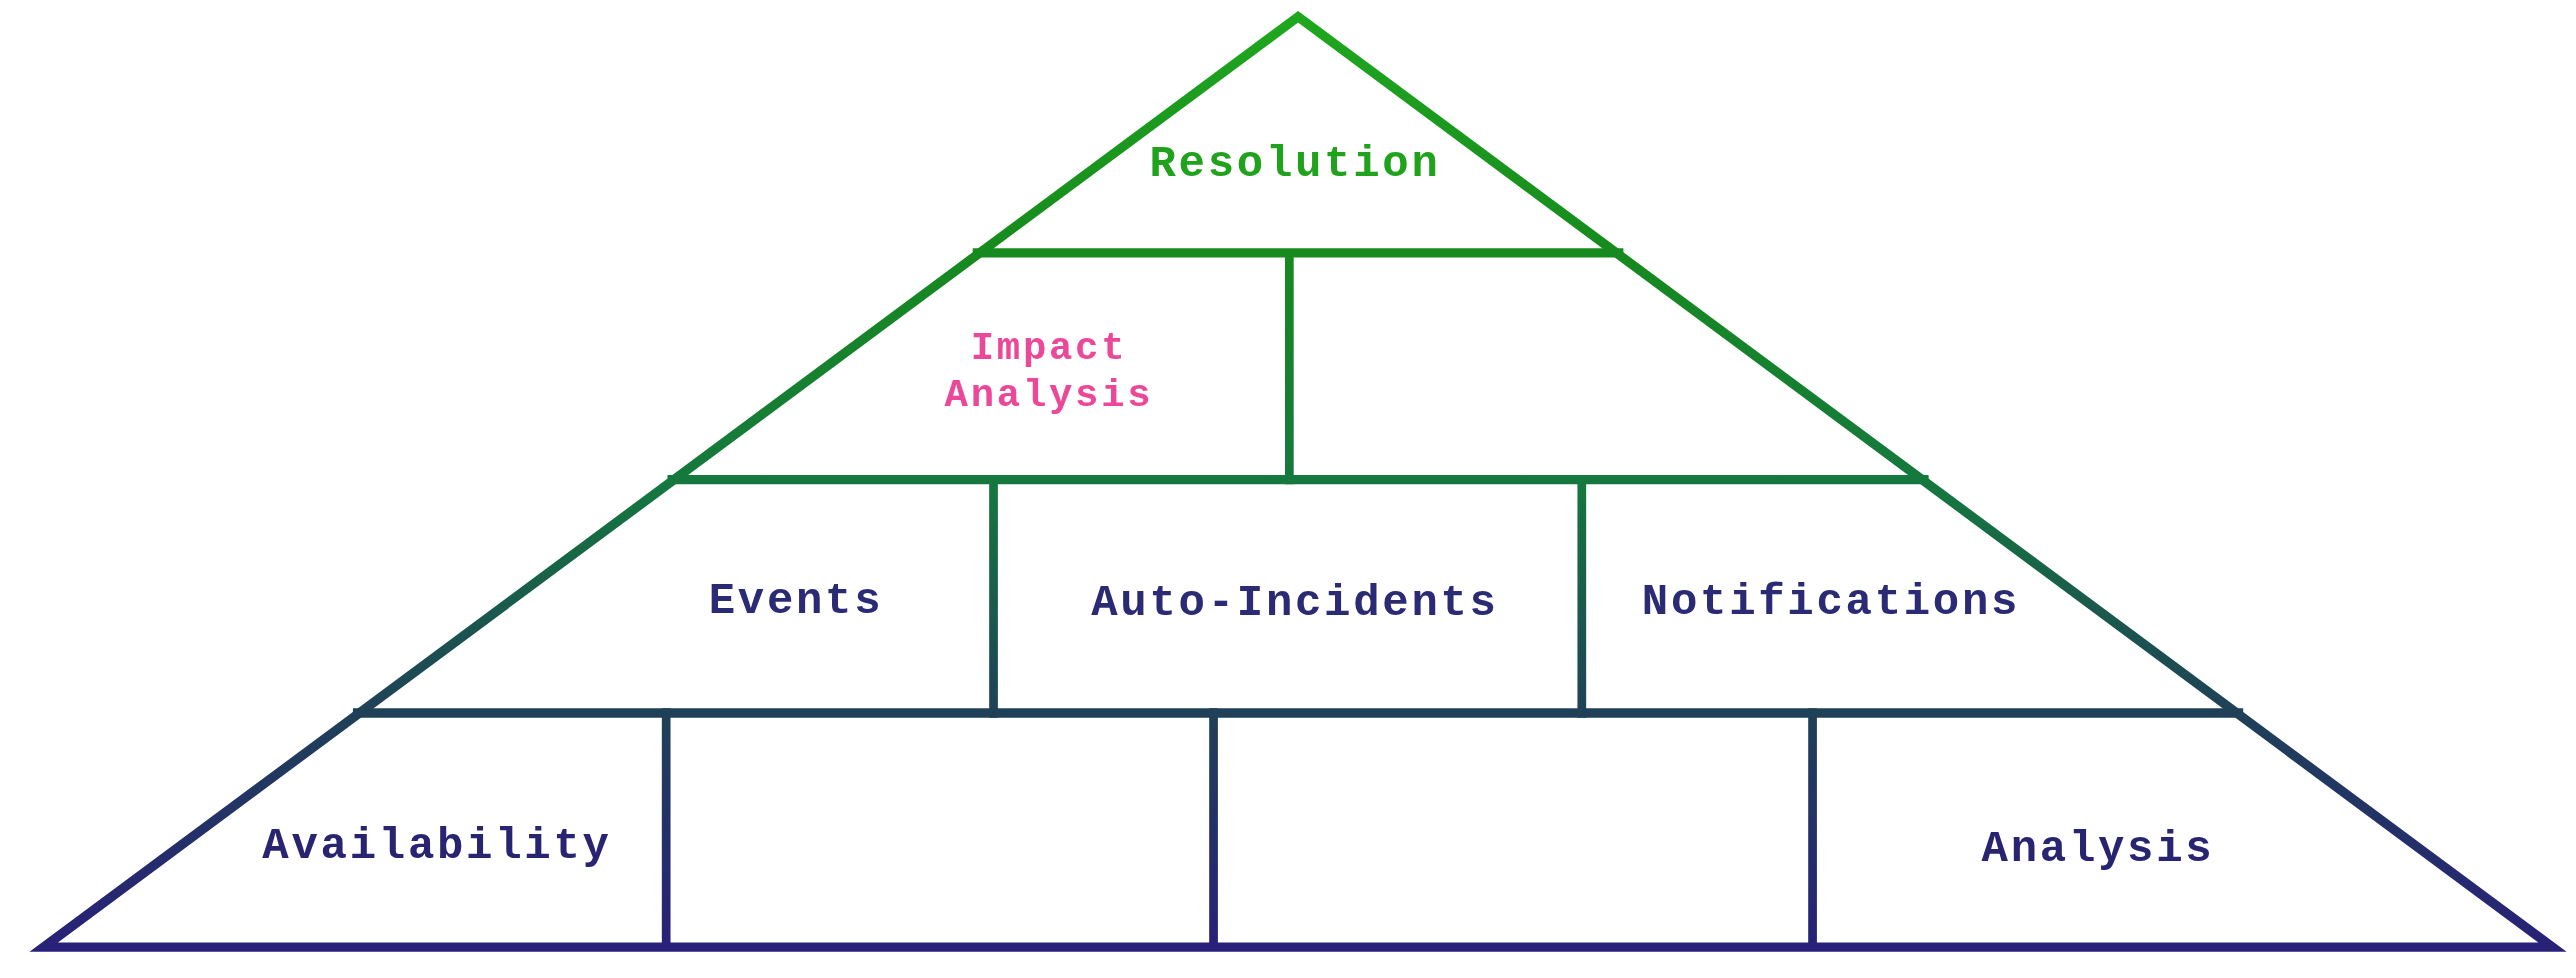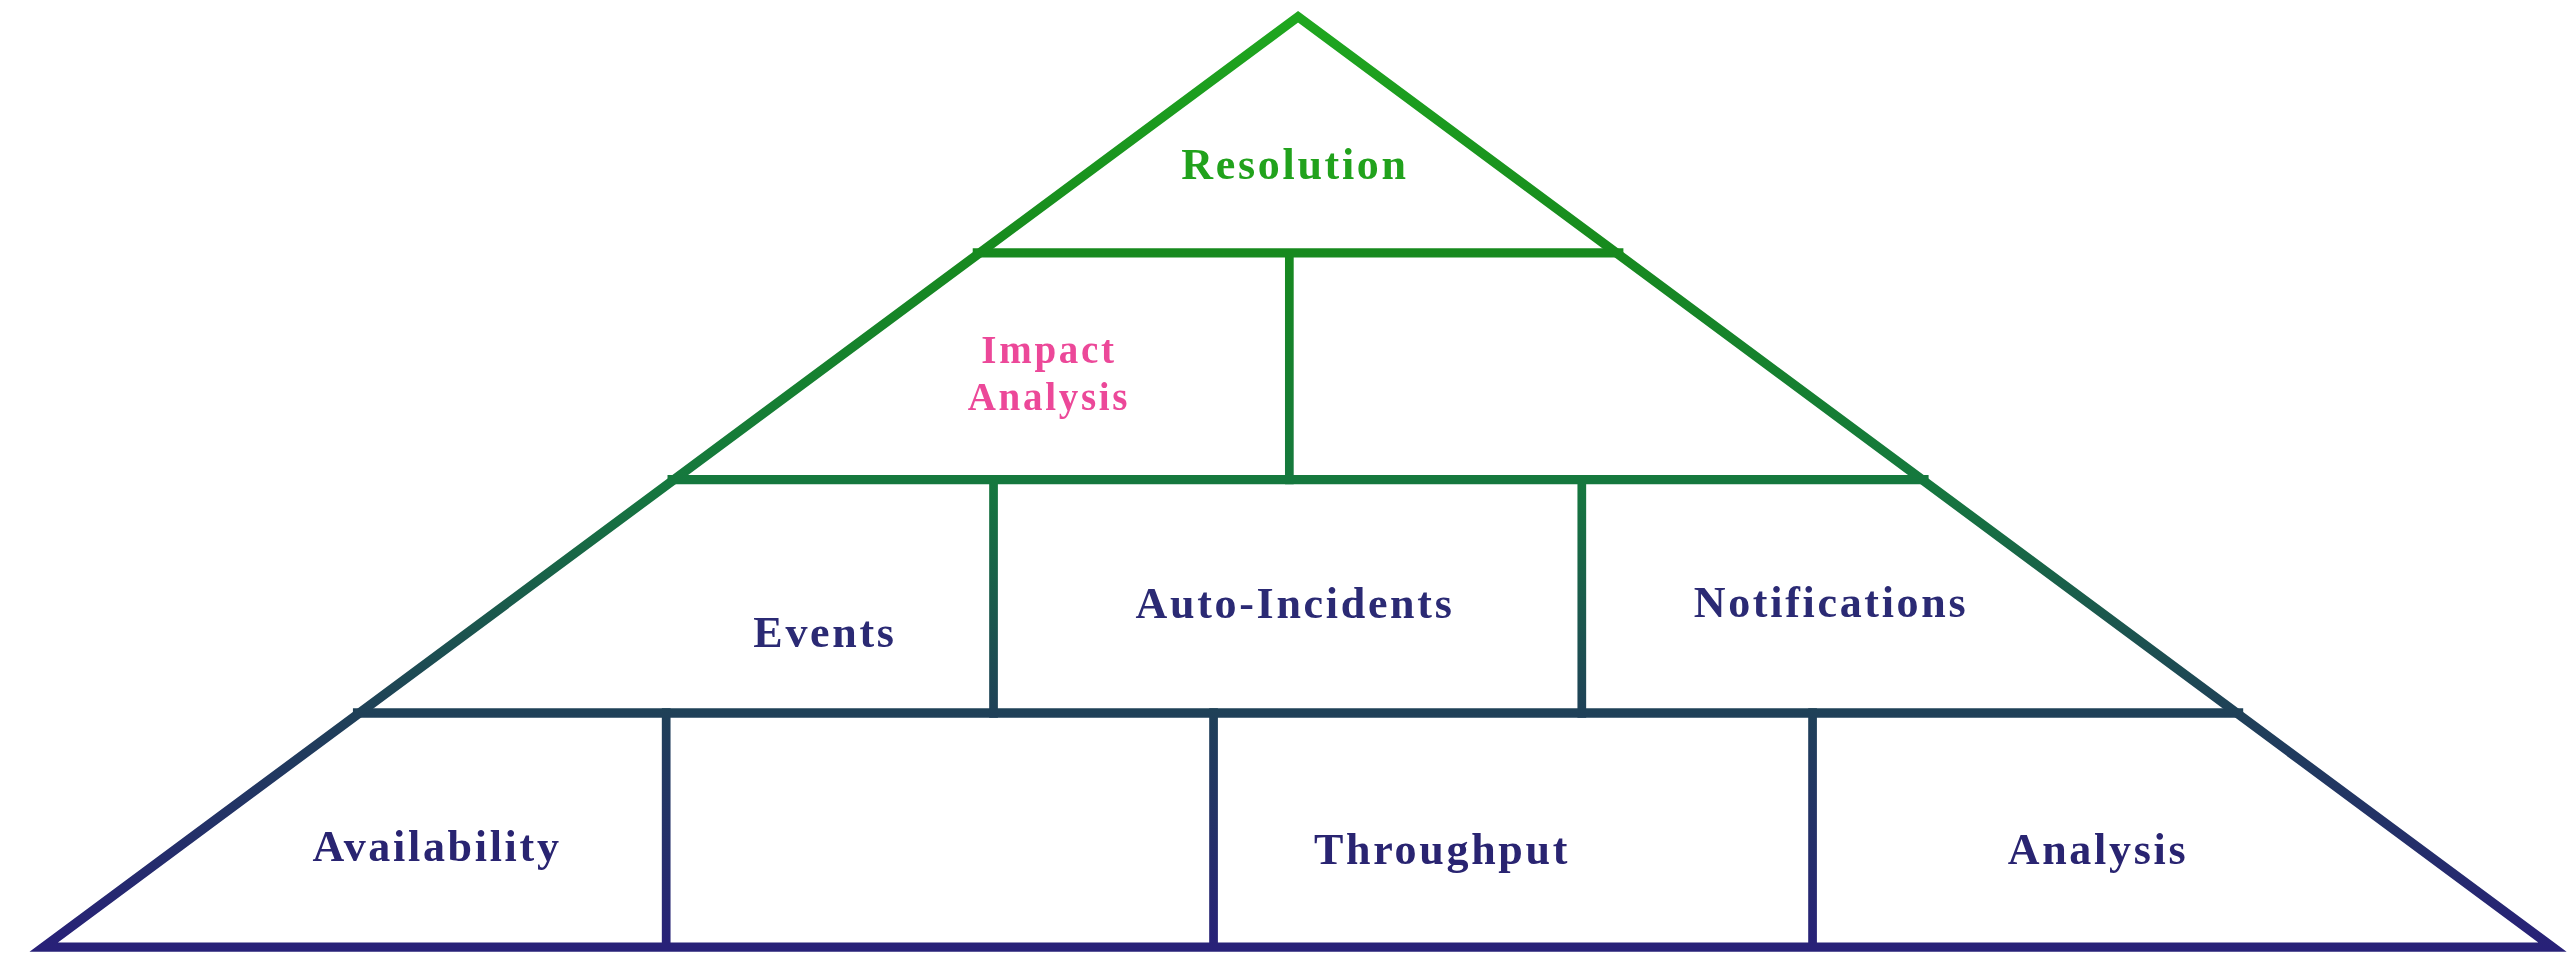--- a/index.html
+++ b/index.html
@@ -5,21 +5,21 @@
   html, body {
     margin: 0;
     padding: 0;
     background: #ffffff;
   }
   .stage {
     position: relative;
     width: 2576px;
     height: 978px;
     background: #ffffff;
-    font-family: Liberation Serif, serif;
+    font-family: Liberation Mono, monospace;
     overflow: hidden;
     border-radius: 31px;
   }
   .stage svg {
     position: absolute;
     left: 0;
     top: 0;
   }
   .cell-label {
     position: absolute;
@@ -66,22 +66,21 @@
     <line x1="993" y1="1056" x2="993" y2="1410" stroke="url(#pg)" stroke-width="13"></line>
     <line x1="1809" y1="1056" x2="1809" y2="1410" stroke="url(#pg)" stroke-width="13"></line>
     <line x1="2702" y1="1056" x2="2702" y2="1410" stroke="url(#pg)" stroke-width="13"></line>
   </svg>
 
   <div class="cell-label tier1-text" style="left:1295px; top:165px;">Resolution</div>
 
   <div class="cell-label tier2-text" style="left:1049px; top:373px;">Impact
 Analysis</div>
 
-  <div class="cell-label tier3-text" style="left:825px; top:602px;margin-top:31px;">Events</div>
+  <div class="cell-label tier3-text" style="left:796px; top:602px;">Events</div>
   <div class="cell-label tier3-text" style="left:1295px; top:604px;">Auto-Incidents</div>
   <div class="cell-label tier3-text" style="left:1831px; top:603px;">Notifications</div>
 
   <div class="cell-label tier4-text" style="left:437px; top:847px;text-align:right;">Availability</div>
-  <div class="cell-label tier4-text" style="left:1442px; top:850px;">Throughput</div>
   <div class="cell-label tier4-text" style="left:2098px; top:850px;">Analysis</div>
 
 </div>
 
 
 </body></html>

